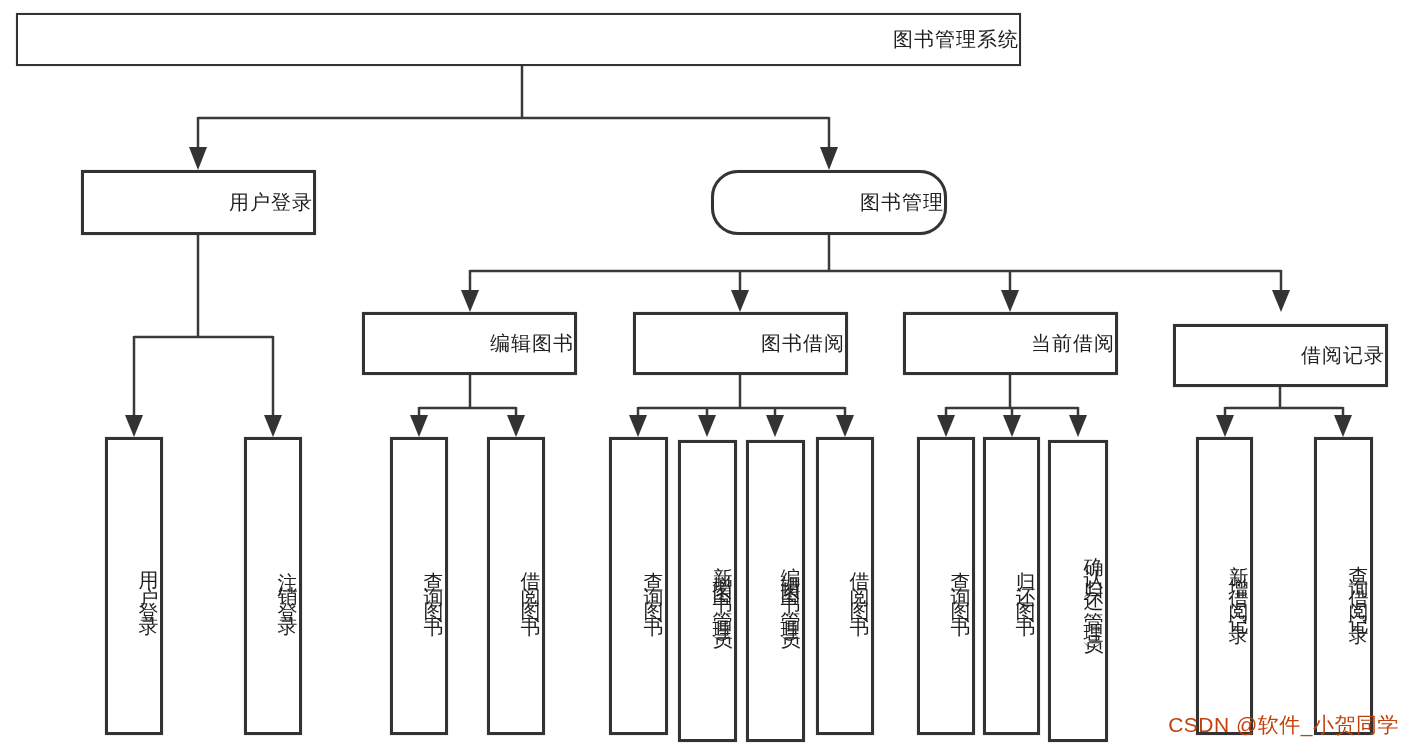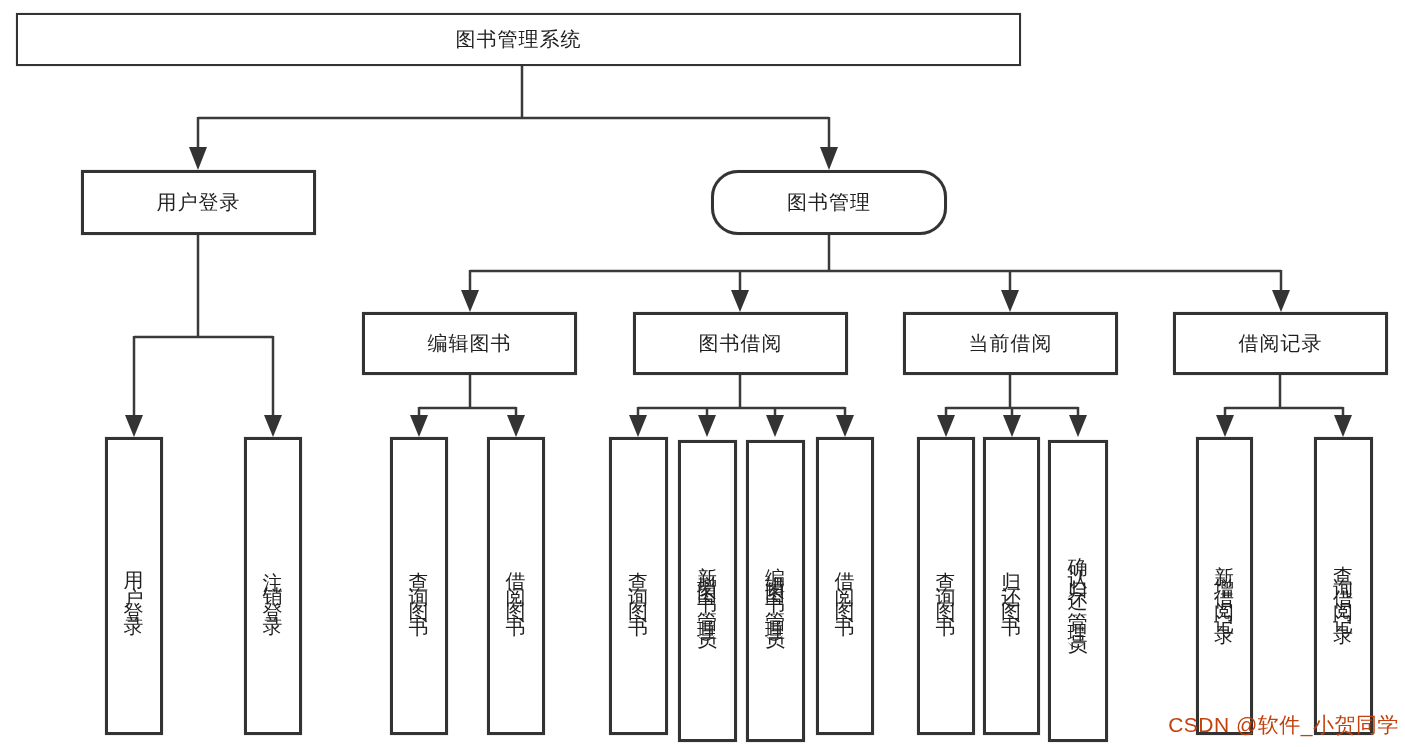--- a/index.html
+++ b/index.html
@@ -9,21 +9,21 @@
     background:#ffffff;
     font-family:"Liberation Sans","DejaVu Sans",sans-serif;
     overflow:hidden;
   }
   .wires{position:absolute;left:0;top:0;}
   .node{
     position:absolute;
     background:#ffffff;
     border:3px solid #333333;
     box-sizing:border-box;
-    display:flex;align-items:center;justify-content:center;
+    display:flex;align-items:center;justify-content:flex-end;
     color:#1f1f1f;
     box-shadow:0 0 1px rgba(0,0,0,.35);
   }
   .hnode span{
     font-size:20px;
     letter-spacing:1px;
     white-space:nowrap;
   }
   .root{border-width:2px;}
   .vnode span{
@@ -133,21 +133,21 @@
 
   <div class="node hnode" style="left:362px;top:312px;width:215px;height:63px;">
     <span>编辑图书</span>
   </div>
   <div class="node hnode" style="left:633px;top:312px;width:215px;height:63px;">
     <span>图书借阅</span>
   </div>
   <div class="node hnode" style="left:903px;top:312px;width:215px;height:63px;">
     <span>当前借阅</span>
   </div>
-  <div class="node hnode" style="left:1173px;top:312px;width:215px;height:63px;">
+  <div class="node hnode" style="left:1173px;top:324px;width:215px;height:63px;">
     <span>借阅记录</span>
   </div>
 
   <div class="node vnode sp-a" style="left:105px;top:437px;width:58px;height:298px;">
     <span>用户登录</span>
   </div>
   <div class="node vnode sp-a" style="left:244px;top:437px;width:58px;height:298px;">
     <span>注销登录</span>
   </div>
 

